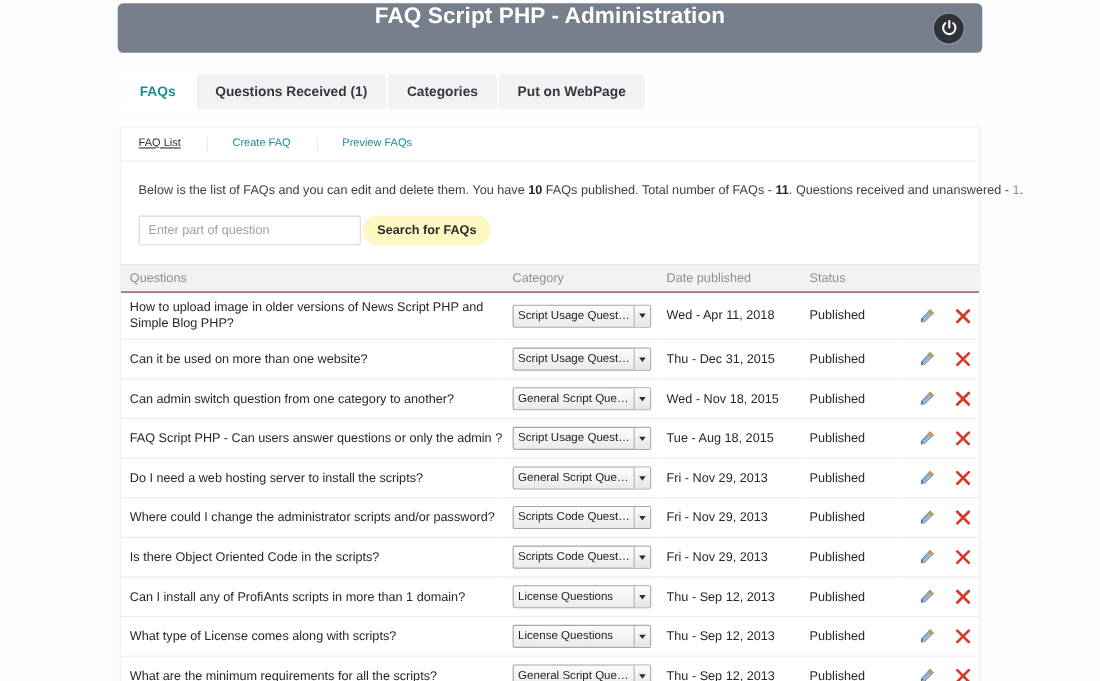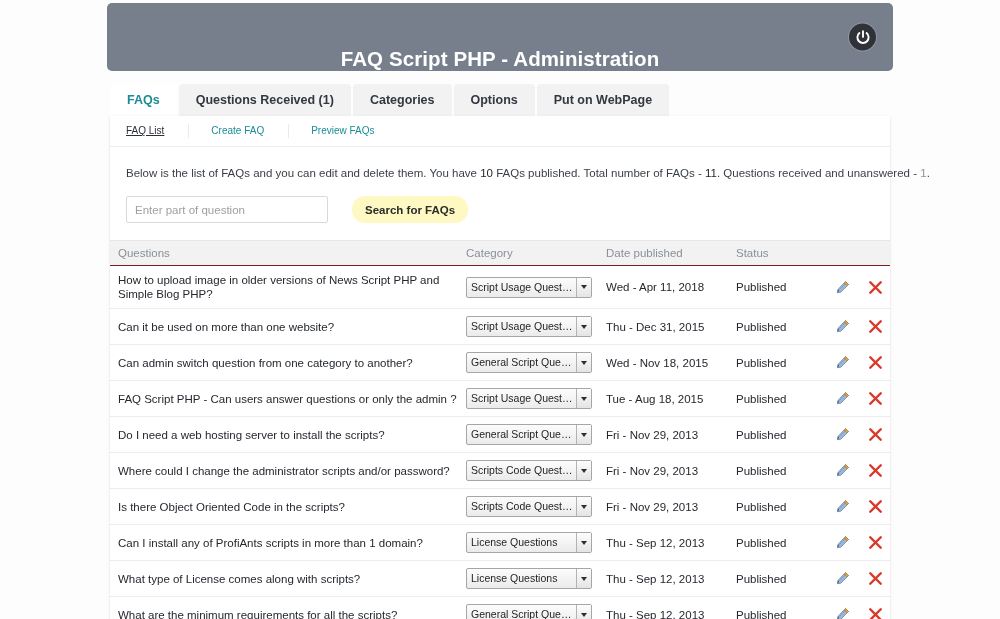--- a/index.html
+++ b/index.html
@@ -19,25 +19,25 @@
     height: 619px;
     background: #fdfdfd;
   }
 
   
   .app-header {
     position: absolute;
     left: 107px;
     top: 3px;
     width: 786px;
-    height: 68px;
+    height: 45px;
     background: #767f8b;
     border-radius: 5px;
     display: flex;
-    align-items: flex-end;
+    align-items: flex-start;
     justify-content: center;
   }
   .app-title {
     color: #ffffff;
     font-size: 20.5px;
     font-weight: bold;
     letter-spacing: 0.1px;
     white-space: nowrap;
   }
   .power-btn {
@@ -54,21 +54,21 @@
     justify-content: center;
     cursor: pointer;
     box-shadow: 0 0 0 1px rgba(255,255,255,0.18);
   }
   .power-btn svg { display: block; }
 
   
   .tabs-strip {
     position: absolute;
     left: 110px;
-    top: 84px;
+    top: 67px;
     width: 780px;
     height: 32px;
     display: flex;
     align-items: flex-end;
     gap: 2px;
   }
   .tab {
     height: 32px;
     padding: 0 17px;
     display: flex;
@@ -128,27 +128,27 @@
   
   .info-area {
     padding: 18px 16px 0 16px;
   }
   .info-line {
     font-size: 11.5px;
     color: #3a3f47;
     line-height: 16px;
     white-space: nowrap;
   }
-  .info-line b { font-weight: normal; color: #23272d; }
+  .info-line b { font-weight: bold; color: #23272d; }
   .info-line .muted { color: #8d949c; }
 
   .search-row {
     display: flex;
     align-items: center;
-    gap: 24px;
+    gap: 2px;
     margin-top: 15px;
     padding-bottom: 17px;
   }
   .search-input {
     width: 202px;
     height: 27px;
     border: 1px solid #d9d9d9;
     border-radius: 2px;
     background: #ffffff;
     padding: 0 8px;
@@ -280,23 +280,20 @@
 
   <div class="tabs-strip">
     <div class="tab active">
       <span>FAQs</span>
     </div>
     <div class="tab">
       <span>Questions Received (1)</span>
     </div>
     <div class="tab">
       <span>Categories</span>
-    </div>
-    <div class="tab">
-      <span>Options</span>
     </div>
     <div class="tab">
       <span>Put on WebPage</span>
     </div>
   </div>
 
   <div class="panel">
 
     <div class="subnav">
       <span class="subnav-link current">FAQ List</span>

